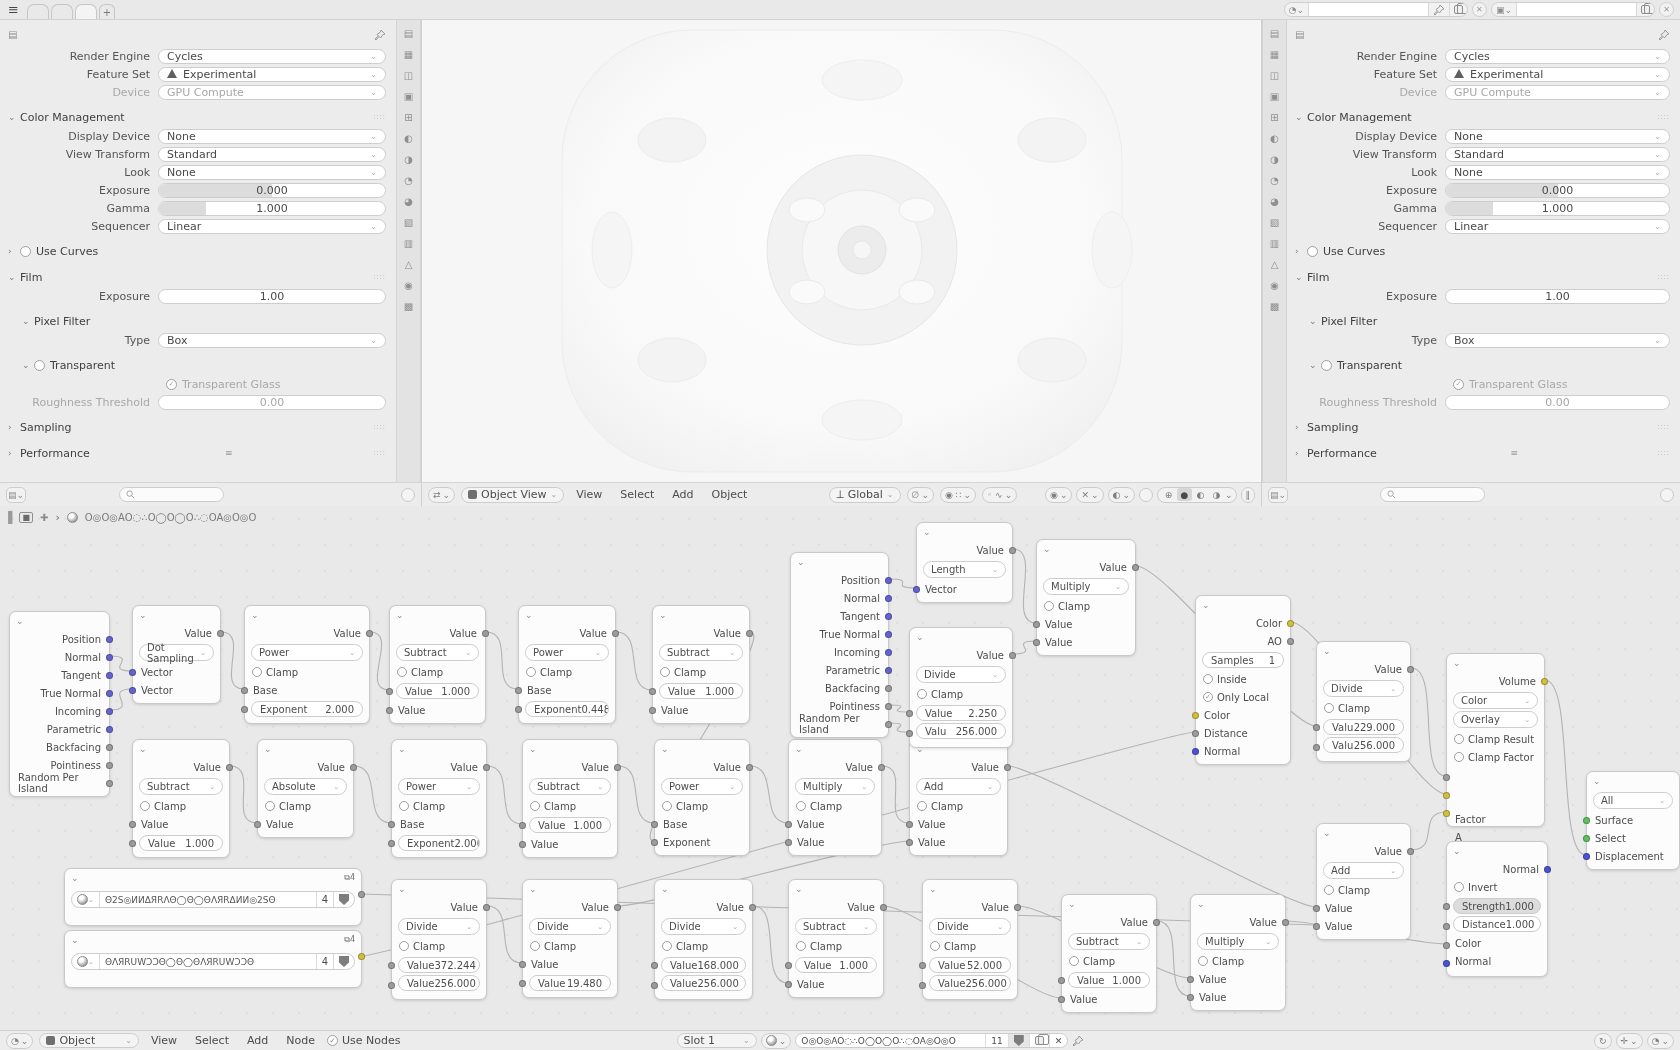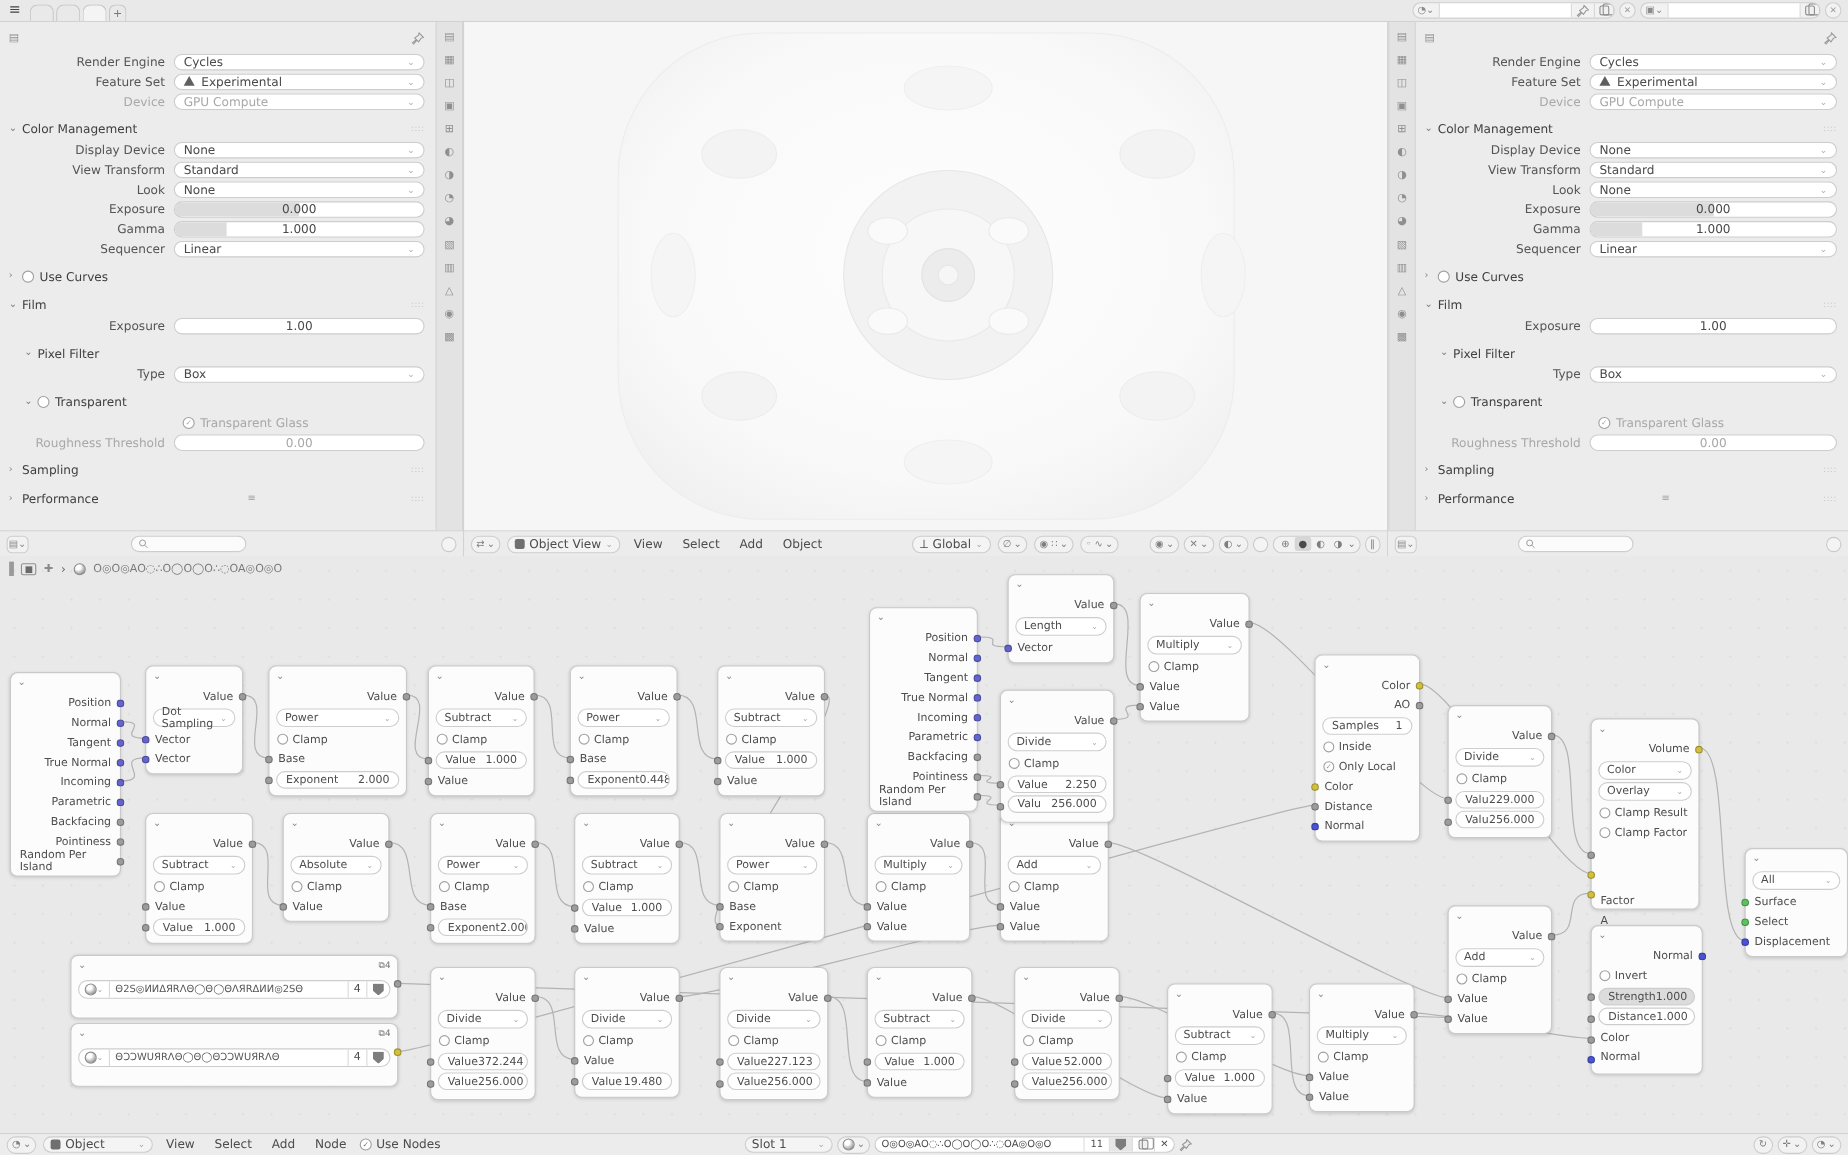--- a/index.html
+++ b/index.html
@@ -983,21 +983,21 @@
         <div class="ndd">
           <span>Divide</span>
           <span class="chev">⌄</span>
         </div>
         <div class="nchk" style="height: 18px;">
           <span class="radio"></span>
           <span>Clamp</span>
         </div>
         <div class="nfld">
           <span>Value</span>
-          <span class="v">227.123</span>
+          <span class="v">168.000</span>
         </div>
         <span class="sock" style="background: rgb(156, 156, 156); top: 81.5px; left: -4px;"></span>
         <div class="nfld">
           <span>Value</span>
           <span class="v">256.000</span>
         </div>
         <span class="sock" style="background: rgb(156, 156, 156); top: 101.5px; left: -4px;"></span>
       </div>
       <div class="node" style="left: 788px; top: 373px; width: 96px; height: 119px;">
         <div class="nhead">⌄</div>
@@ -1384,21 +1384,21 @@
       <div class="node" style="left: 64px; top: 424px; width: 298px; height: 58px;">
         <div class="nhead">
           <span>⌄</span>
           <span class="layericon" style="margin-left: auto;">⧉4</span>
         </div>
         <div class="matblock">
           <span class="mseg">
             <span class="ball"></span>
             <span class="chev" style="font-size: 7px; color: rgb(169, 169, 169);">⌄</span>
           </span>
-          <span class="mseg mname">ΘƆƆWUЯRΛΘ◯Θ◯ΘƆƆWUЯRΛΘ</span>
+          <span class="mseg mname">ΘΛЯRUWƆƆΘ◯Θ◯ΘΛЯRUWƆƆΘ</span>
           <span class="mseg">4</span>
           <span class="mseg">
             <span class="shield"></span>
           </span>
         </div>
         <span class="sock" style="background: rgb(210, 191, 62); right: -4px; top: 22px;"></span>
       </div>
     </div>
 
   <div id="nfooter">

